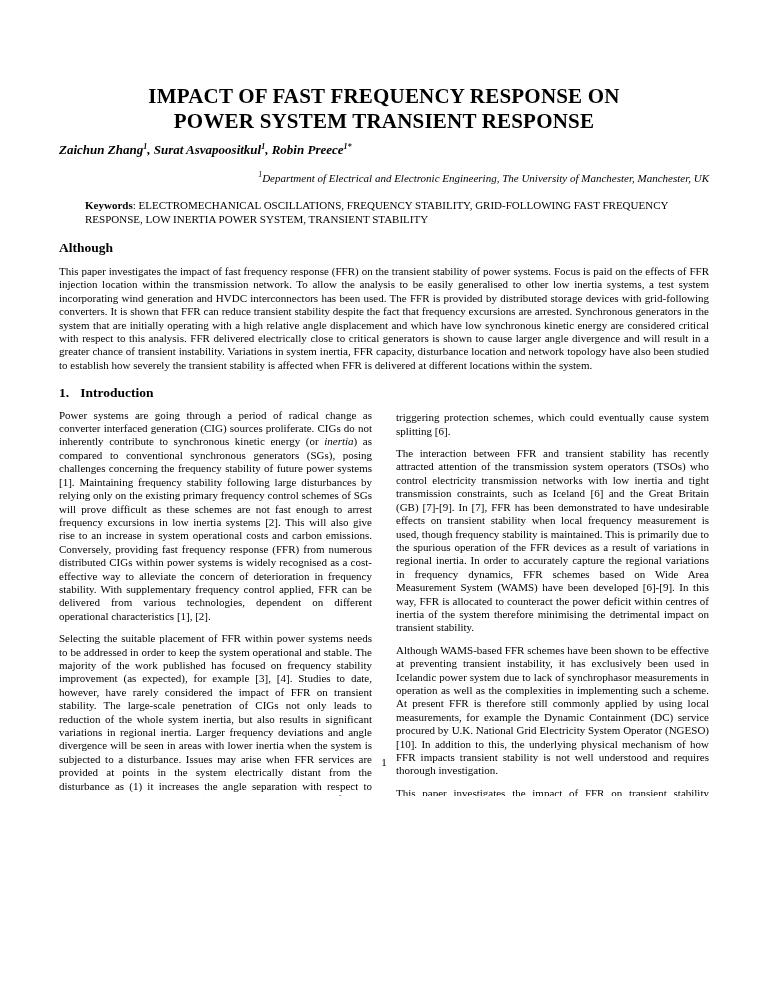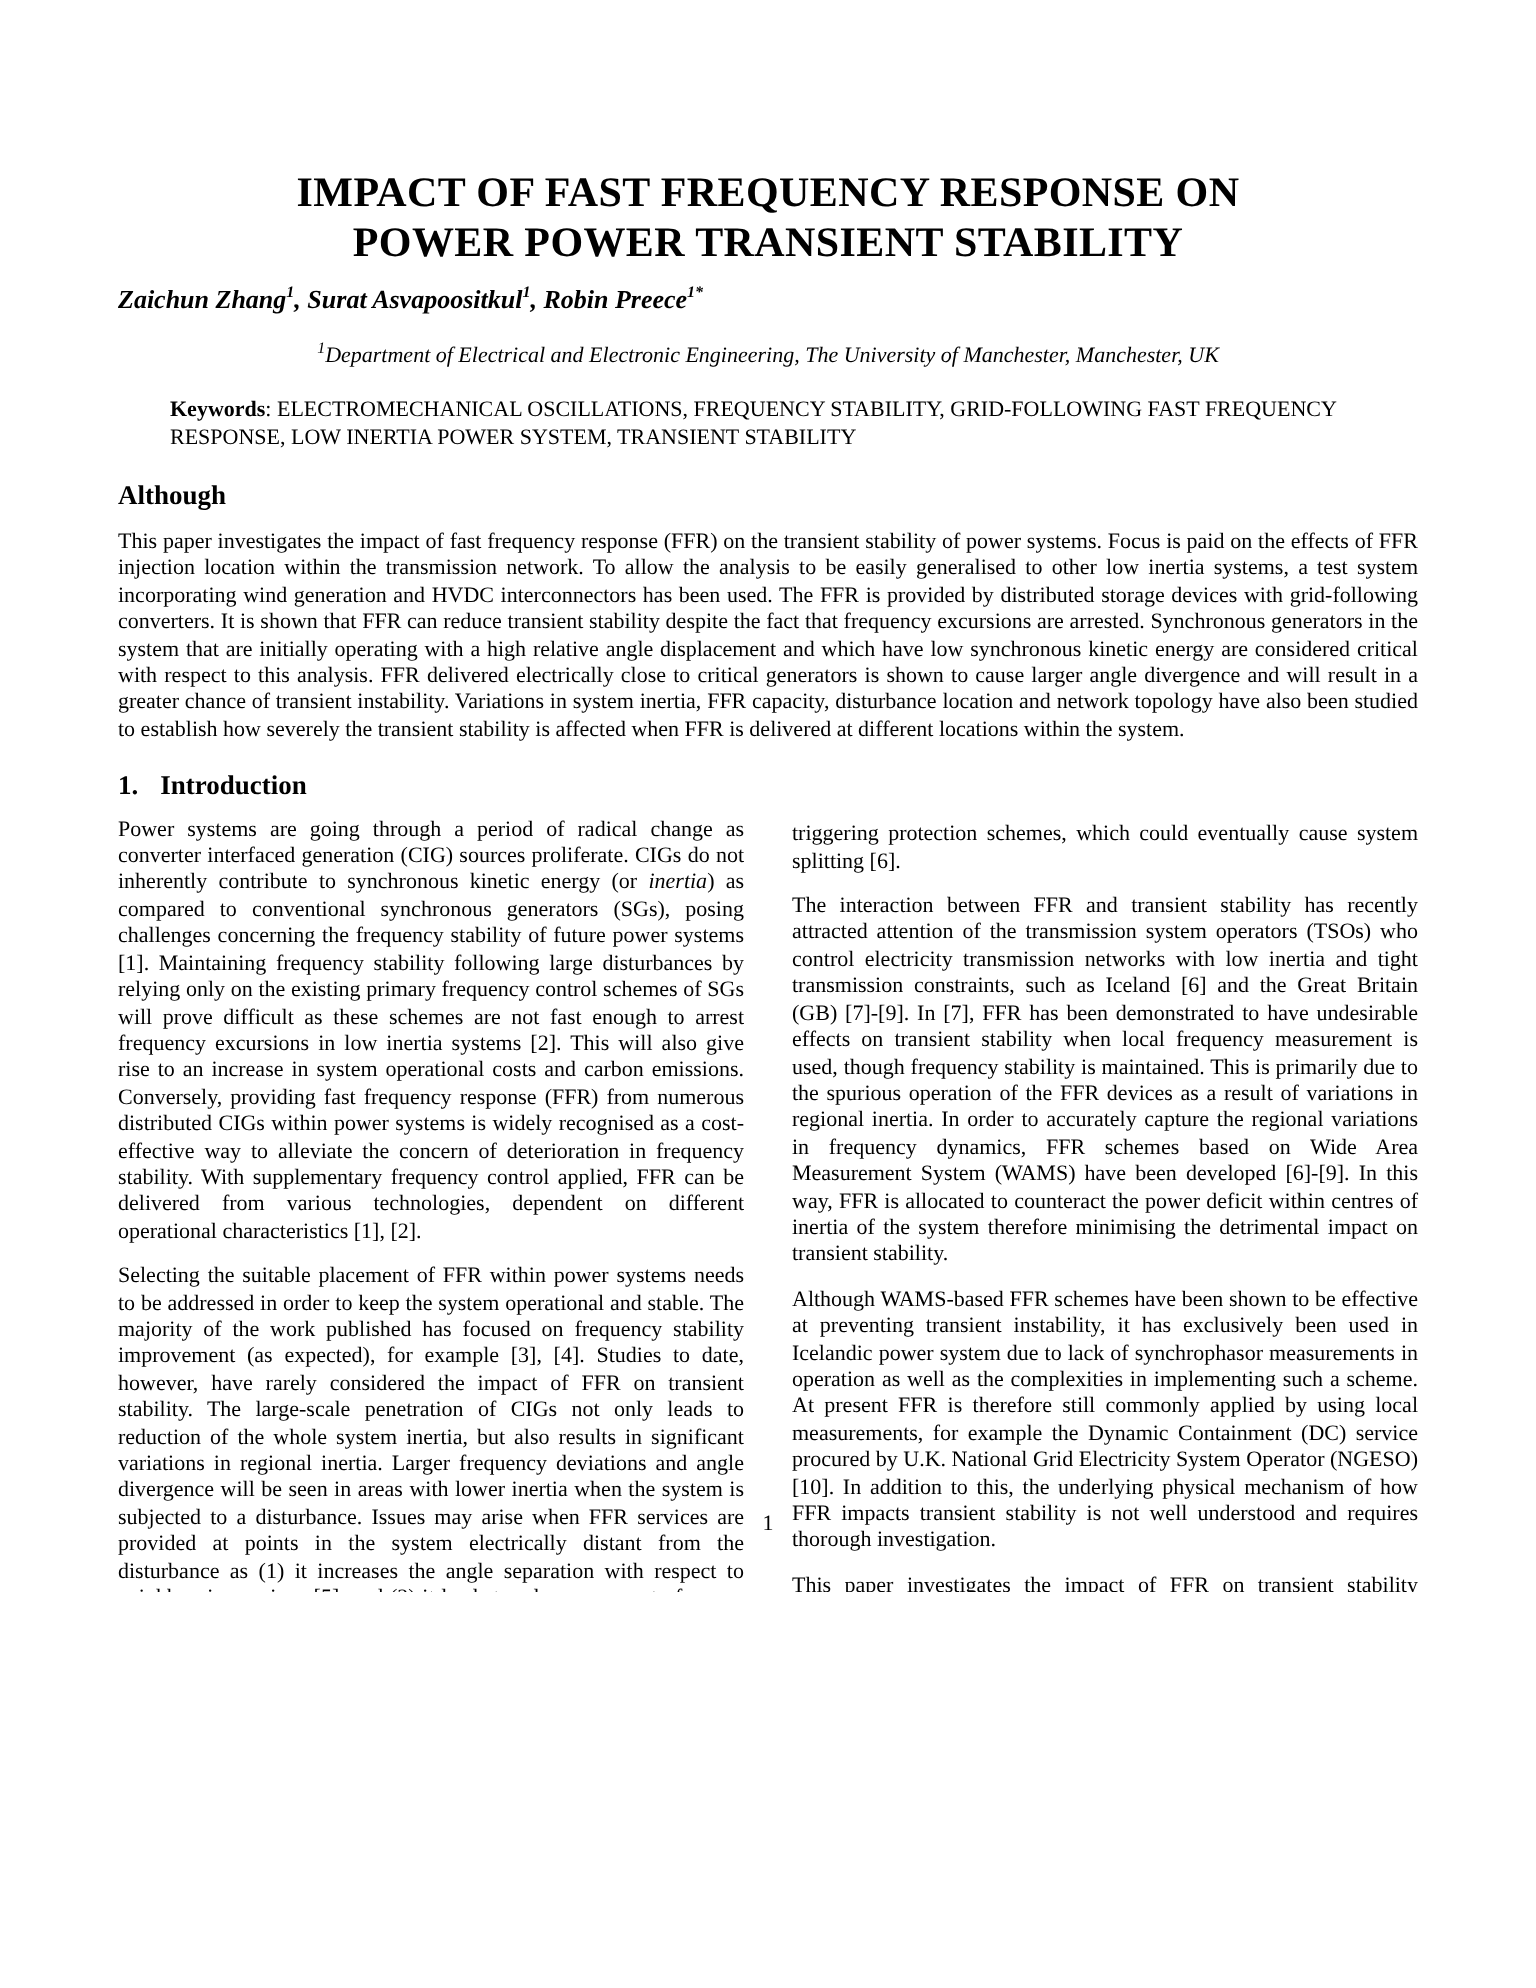--- a/index.html
+++ b/index.html
@@ -22,21 +22,21 @@
     letter-spacing: 0.2px;
   }
   .authors {
     font-size: 13px;
     font-weight: bold;
     font-style: italic;
     margin: 0 0 14px 0;
   }
   .authors sup, .affiliation sup { font-size: 8px; line-height: 0; }
   .affiliation {
-    text-align: center;
+    text-align: right;
     font-style: italic;
     font-size: 11px;
     line-height: 13px;
     margin: 0 0 2px 0;
   }
   .email-line {
     text-align: center;
     font-style: italic;
     font-size: 11px;
     line-height: 13px;
@@ -87,21 +87,21 @@
     left: 0; right: 0;
     text-align: center;
     font-size: 11px;
   }
 </style>
 </head>
 <body>
 
 <div class="page">
 
-  <h1 class="title"><span>IMPACT OF FAST FREQUENCY RESPONSE ON</span><br><span>POWER POWER TRANSIENT STABILITY</span></h1>
+  <h1 class="title"><span>IMPACT OF FAST FREQUENCY RESPONSE ON</span><br><span>POWER SYSTEM TRANSIENT RESPONSE</span></h1>
 
   <div class="authors"><span>Zaichun Zhang</span><sup>1</sup><span>, </span><span>Surat Asvapoositkul</span><sup>1</sup><span>, </span><span>Robin Preece</span><sup>1*</sup></div>
 
   <div class="affiliation"><sup>1</sup><span>Department of Electrical and Electronic Engineering, The University of Manchester, Manchester, UK</span></div>
 
 
   <p class="keywords"><span class="kw-label">Keywords</span><span>: ELECTROMECHANICAL OSCILLATIONS, FREQUENCY STABILITY, GRID-FOLLOWING FAST FREQUENCY RESPONSE, LOW INERTIA POWER SYSTEM, TRANSIENT STABILITY</span></p>
 
   <h2 class="abstract-heading">Although</h2>
 

